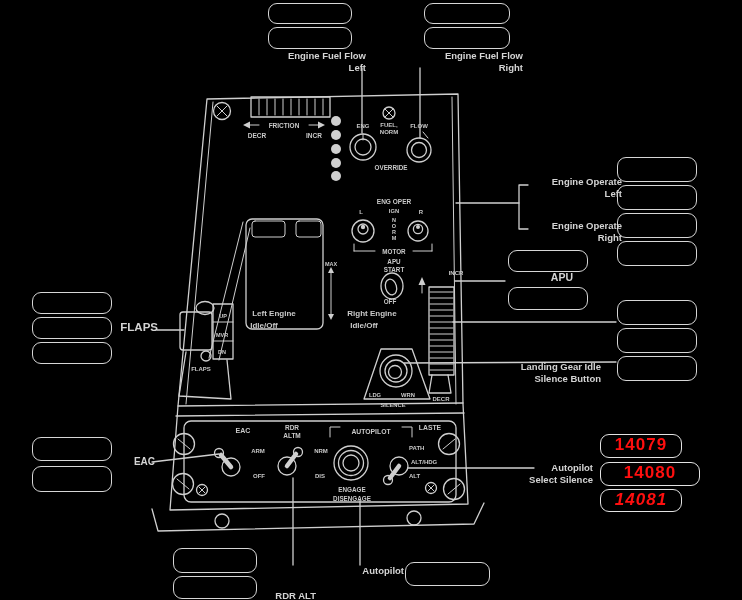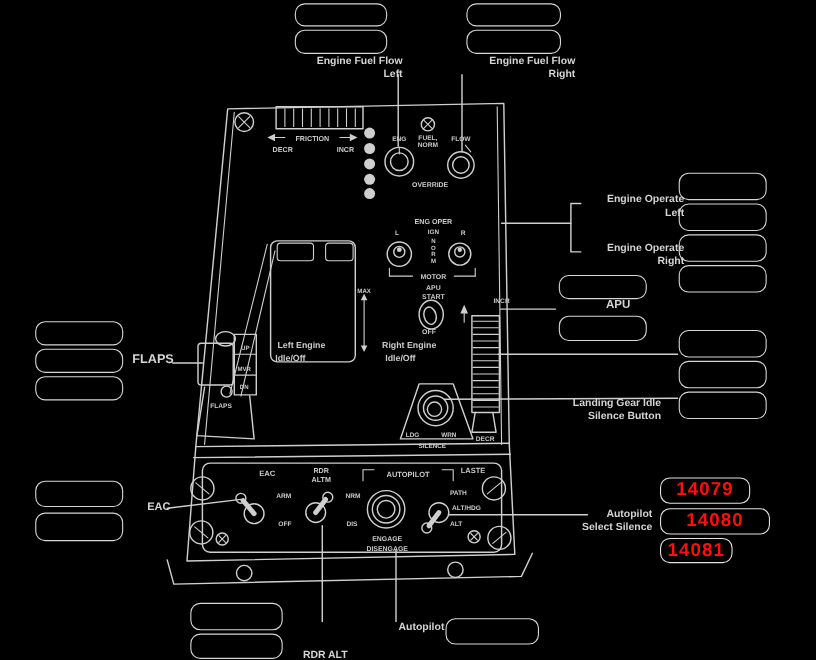--- a/index.html
+++ b/index.html
@@ -277,21 +277,21 @@
 <div class="cbox" style="left:173px;top:548px;width:84px;height:25px;"></div>
 <div class="cbox" style="left:173px;top:576px;width:84px;height:23px;"></div>
 <div class="cbox" style="left:405px;top:562px;width:85px;height:24px;"></div>
 
 <div class="refbox" style="left:600px;top:434px;width:82px;height:24px;">
   <span>14079</span>
 </div>
 <div class="refbox" style="left:600px;top:462px;width:100px;height:24px;">
   <span>14080</span>
 </div>
-<div class="refbox" style="left:600px;top:489px;width:66px;height:23px;">
+<div class="refbox" style="left:600px;top:489px;width:82px;height:23px;font-style:italic;">
   <span>14081</span>
 </div>
 
 <div class="lbl" style="left:256px;top:50px;width:110px;">
   <span>Engine Fuel Flow</span>
   <span>Left</span>
 </div>
 <div class="lbl" style="left:413px;top:50px;width:110px;">
   <span>Engine Fuel Flow</span>
   <span>Right</span>

